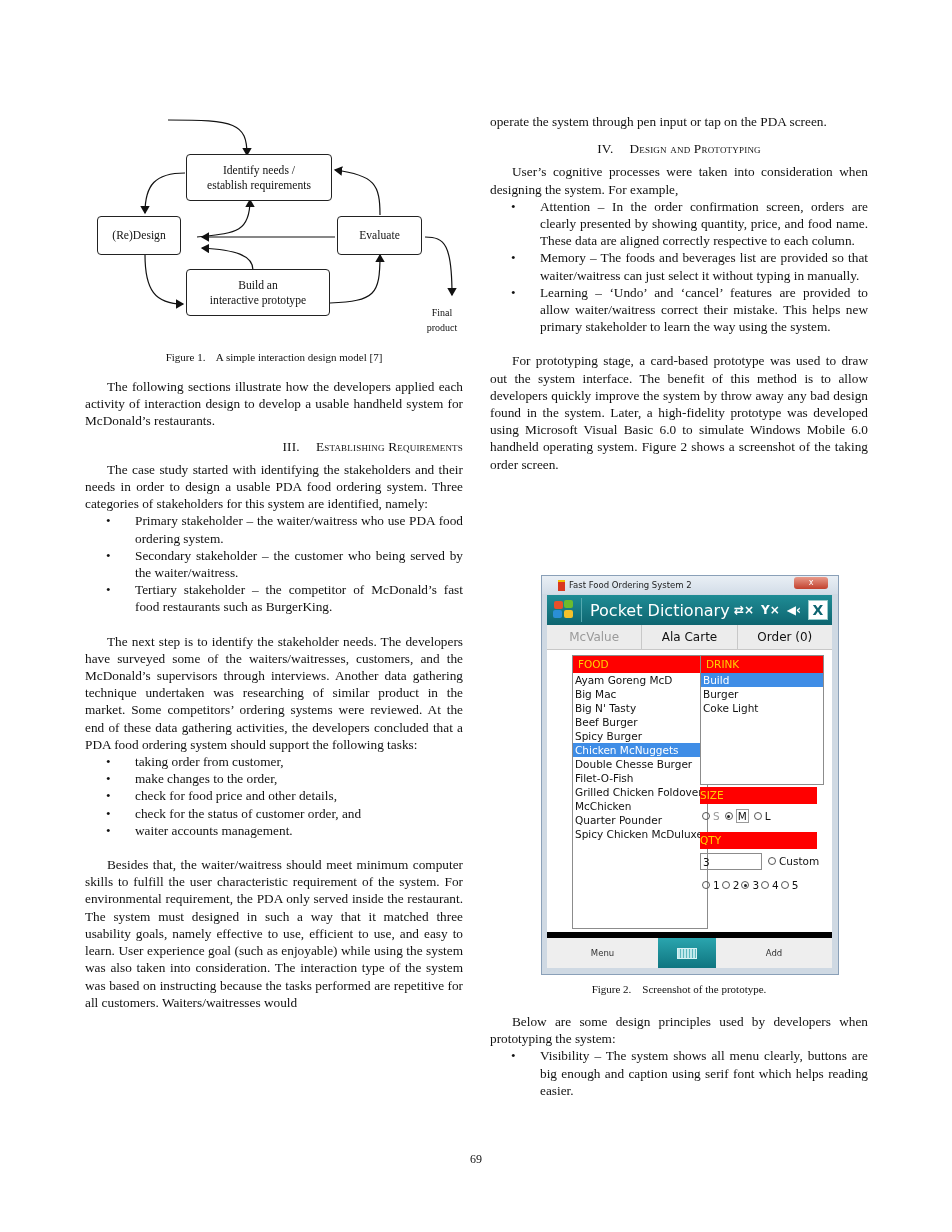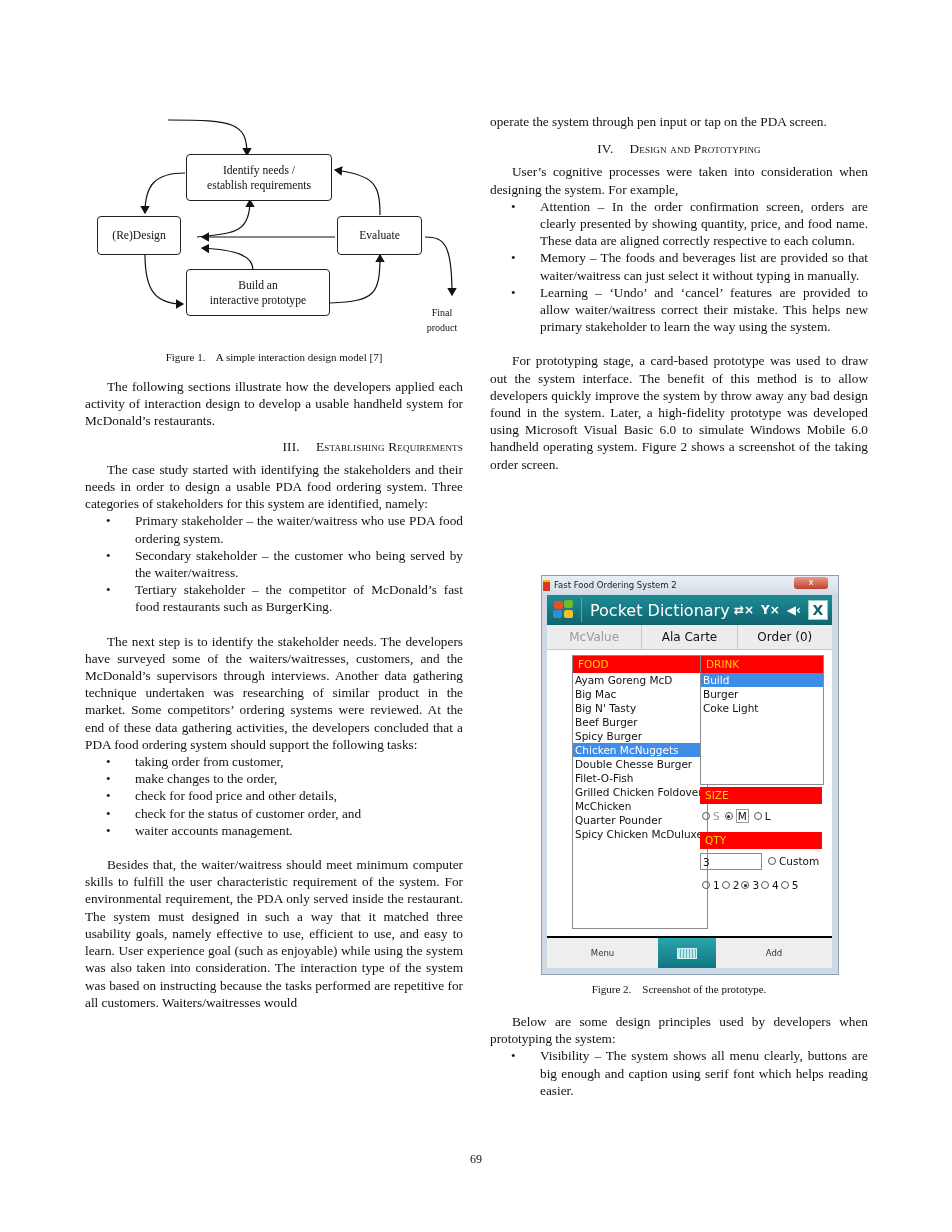--- a/index.html
+++ b/index.html
@@ -25,21 +25,21 @@
   .node span { display:block; }
   .fig-final { position:absolute; font-size:10px; line-height:15px; text-align:center; }
   .caption { position:absolute; font-size:11px; text-align:center; }
 
   
   #pda { position:absolute; left:541px; top:575px; width:298px; height:400px;
          background:#cfd9e3; border:1px solid #8aa0b8; box-sizing:border-box;
          font-family:"DejaVu Sans", sans-serif; }
   .titlebar { position:absolute; left:0; top:0; right:0; height:18px;
               background:linear-gradient(#e9eff5,#d3dde8); font-size:8.5px; color:#222;
-              display:flex; align-items:center; padding-left:1px; }
+              display:flex; align-items:center; padding-left:16px; }
   .titlebar .fries { width:7px; height:9px; background:#d9381e; border-top:2px solid #f2c200; margin-right:4px; }
   .titlebar .closex { position:absolute; right:10px; top:1px; width:34px; height:12px;
                       background:linear-gradient(#e89a8a,#c2412e); border-radius:3px; color:#fff;
                       font-size:8px; text-align:center; line-height:12px; }
   .screen { position:absolute; left:5px; top:19px; right:6px; bottom:6px; background:#fff; }
   .wmbar { position:absolute; left:0; top:0; right:0; height:30px;
            background:linear-gradient(#1f8c95,#0e6570); color:#fff; display:flex; align-items:center; }
   .winlogo { width:22px; height:20px; margin:0 6px 0 6px; position:relative; }
   .winlogo i { position:absolute; width:9px; height:8px; border-radius:2px; }
   .winlogo .a { left:1px; top:1px; background:#e8502a; }
@@ -55,37 +55,37 @@
           border-bottom:1px solid #c8c8c8; display:flex; }
   .tab { flex:1; text-align:center; font-size:12px; line-height:24px; color:#111; border-right:1px solid #c8c8c8; }
   .tab.dis { color:#9a9a9a; }
   .tab:last-child { border-right:none; }
   .listbox { position:absolute; border:1px solid #8c8c8c; background:#fff; }
   .lb-food { left:7px; top:60px; width:134px; height:272px;margin-left:18px; }
   .lb-drink { left:153px; top:60px; width:122px; height:128px; }
   .hdr { background:#ff0000; color:#ffd000; font-size:10.5px; line-height:17px; padding-left:5px; }
   .item { font-size:10.5px; line-height:14px; padding-left:2px; color:#111; white-space:nowrap; }
   .item.sel { background:#3f8de6; color:#fff; }
-  .boxhdr { position:absolute; background:#ff0000; color:#ffd000; font-size:10.5px; line-height:17px; padding-left:5px; }
+  .boxhdr { position:absolute; background:#ff0000; color:#ffd000; font-size:10.5px; line-height:17px; }
   .size-hdr { left:153px; top:192px; width:117px; }
   .qty-hdr { left:153px; top:237px; width:117px; }
   .radios { position:absolute; font-size:10.5px; display:flex; align-items:center; }
   .radio { display:inline-flex; align-items:center; margin-right:5px; }
   .radio .dot { width:6px; height:6px; border:1px solid #555; border-radius:50%; margin-right:3px; position:relative; }
   .radio.on .dot::after { content:""; position:absolute; left:1.5px; top:1.5px; width:3px; height:3px; border-radius:50%; background:#222; }
   .radio.dis .lbl { color:#999; }
   .size-radios { left:155px; top:214px; }
   .size-radios .m { border:1px solid #9a9a9a; padding:0 1px; }
   .qty-input { position:absolute; left:153px; top:258px; width:62px; height:17px; border:1px solid #8c8c8c;
                font-size:10.5px; line-height:17px; padding-left:2px; box-sizing:border-box; font-family:"DejaVu Sans", sans-serif; }
   .custom-radio { left:221px; top:260px; }
   .qty-radios { left:155px; top:284px; }
   .qty-radios .radio { margin-right:2px; }
   .softkeys { position:absolute; left:0; right:0; bottom:0; height:30px; background:#eeeeee;
-              border-top:2px solid #000000; display:flex; }
+              border-top:6px solid #000000; display:flex; }
   .sk { font-size:8.5px; text-align:center; line-height:30px; color:#333; }
   .sk-menu { width:111px; }
   .sk-kbd { width:58px; background:linear-gradient(#2aa5ae,#0f7580); display:flex; align-items:center; justify-content:center; }
   .sk-kbd i { width:18px; height:9px; border:1px solid #d8f2f4; background:repeating-linear-gradient(90deg,#bfe9ec 0 2px,#5db7be 2px 3px); display:block; }
   .sk-add { flex:1; }
 
   .pagenum { position:absolute; left:0; width:952px; top:1152px; text-align:center; font-size:12px; }
 </style>
 </head>
 <body>

